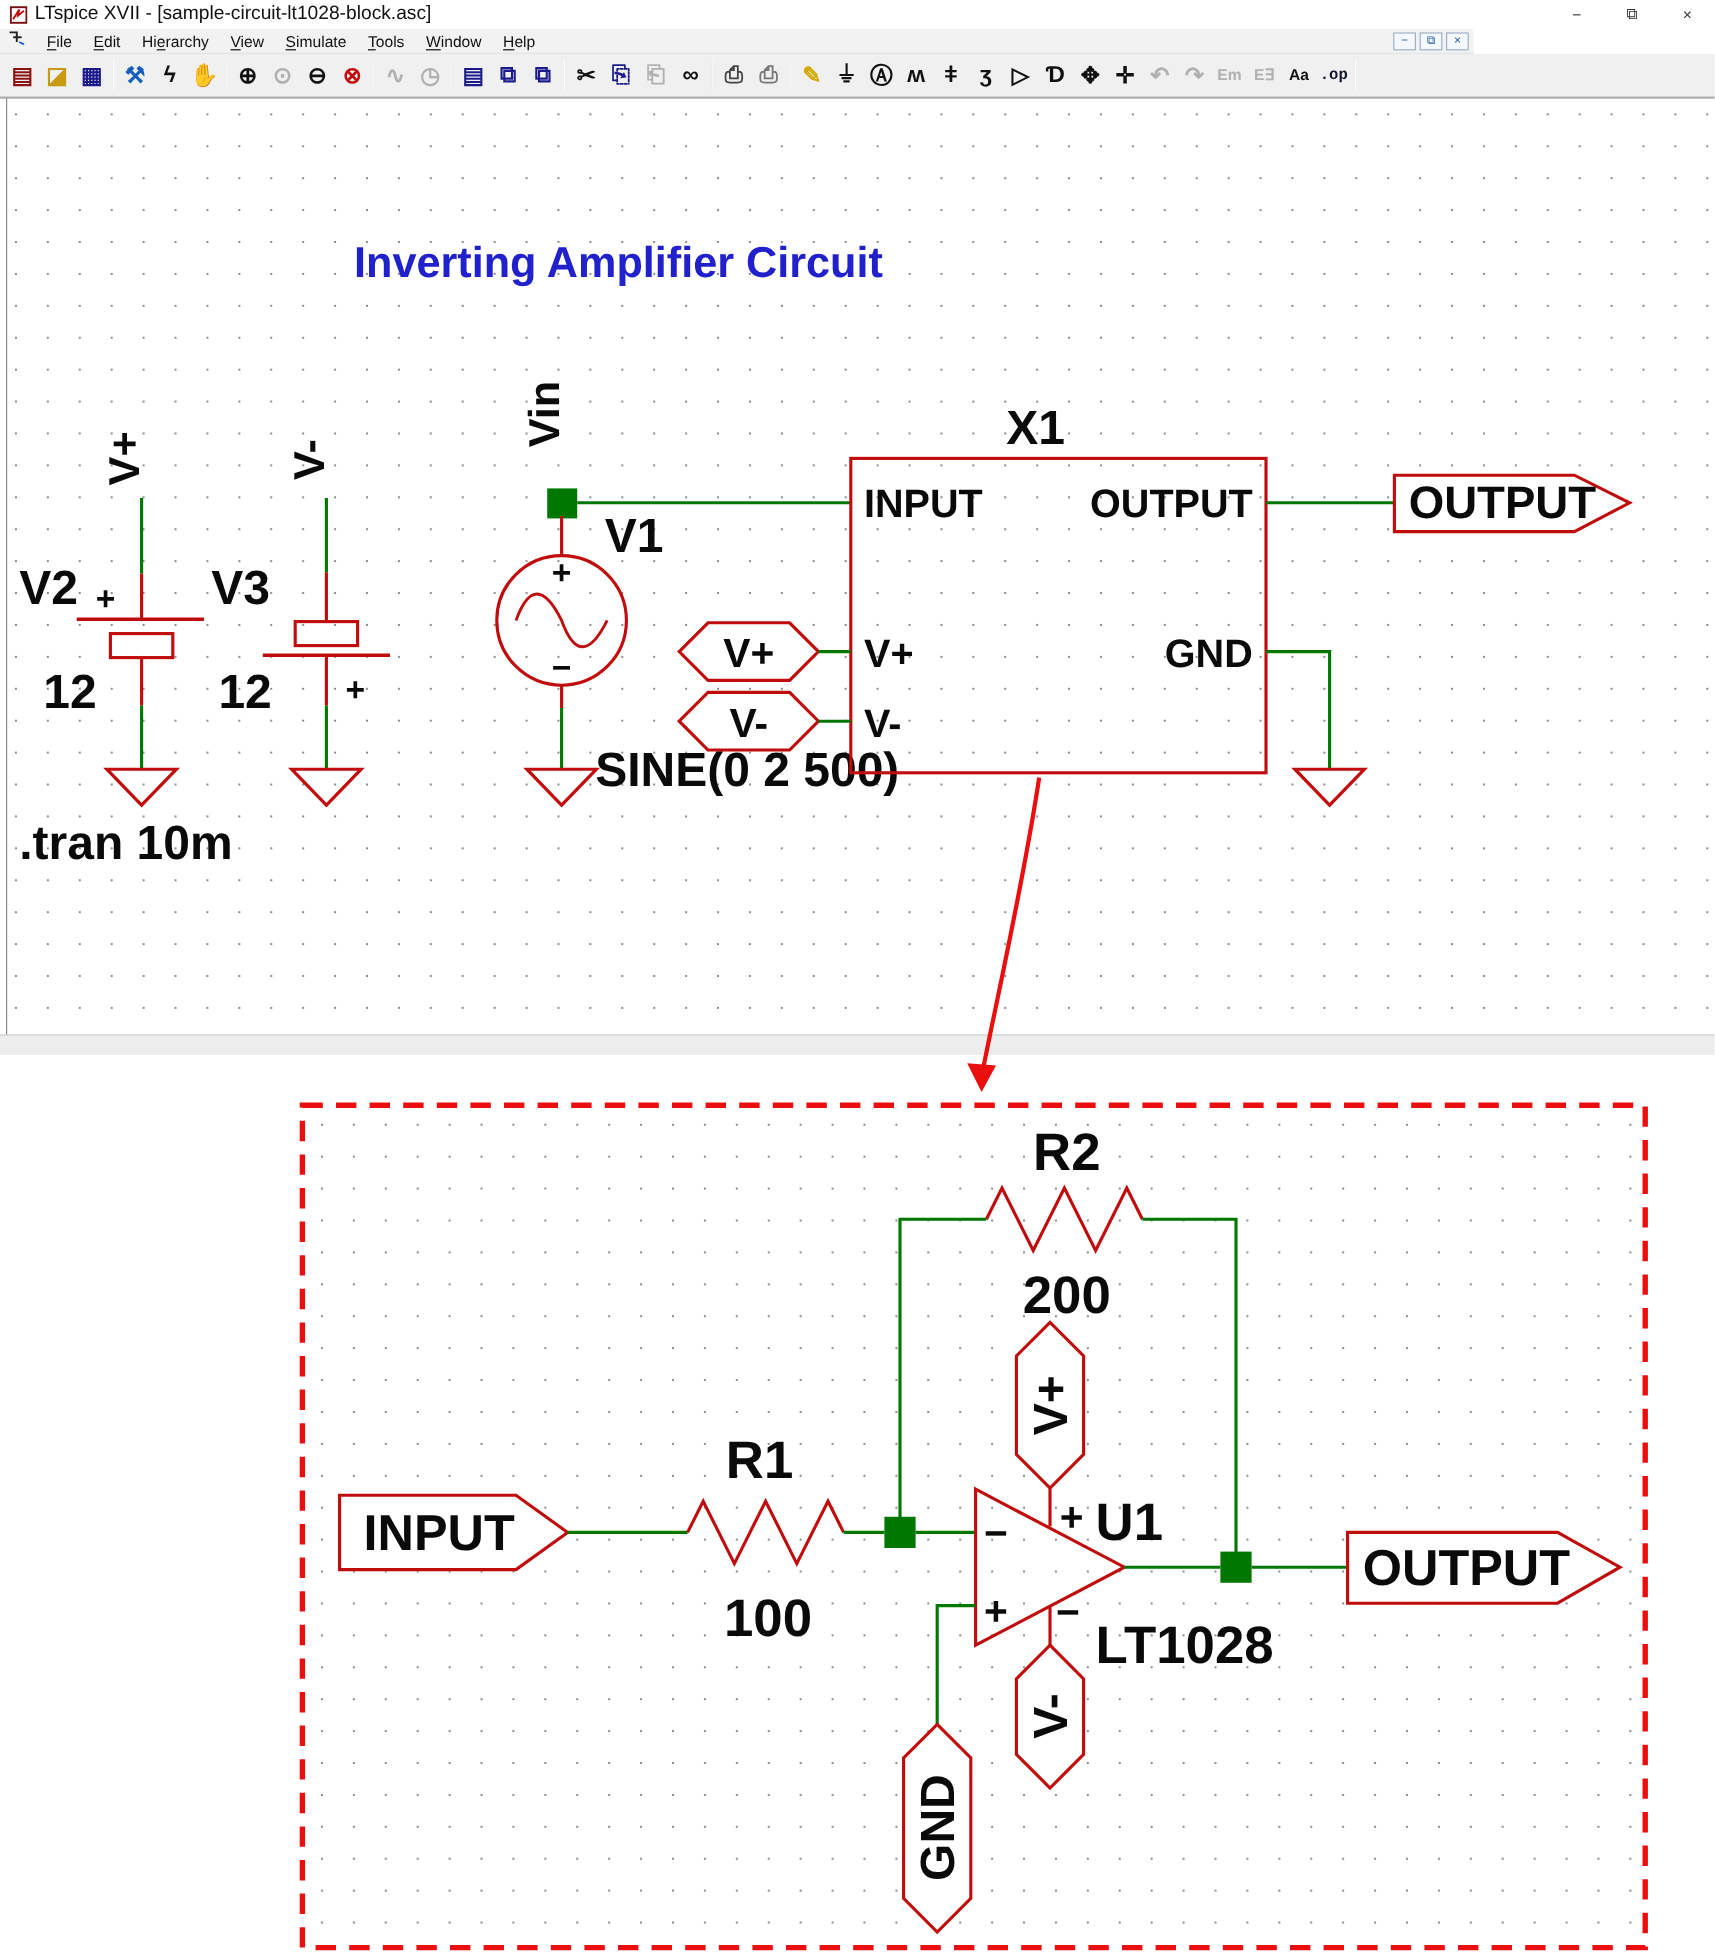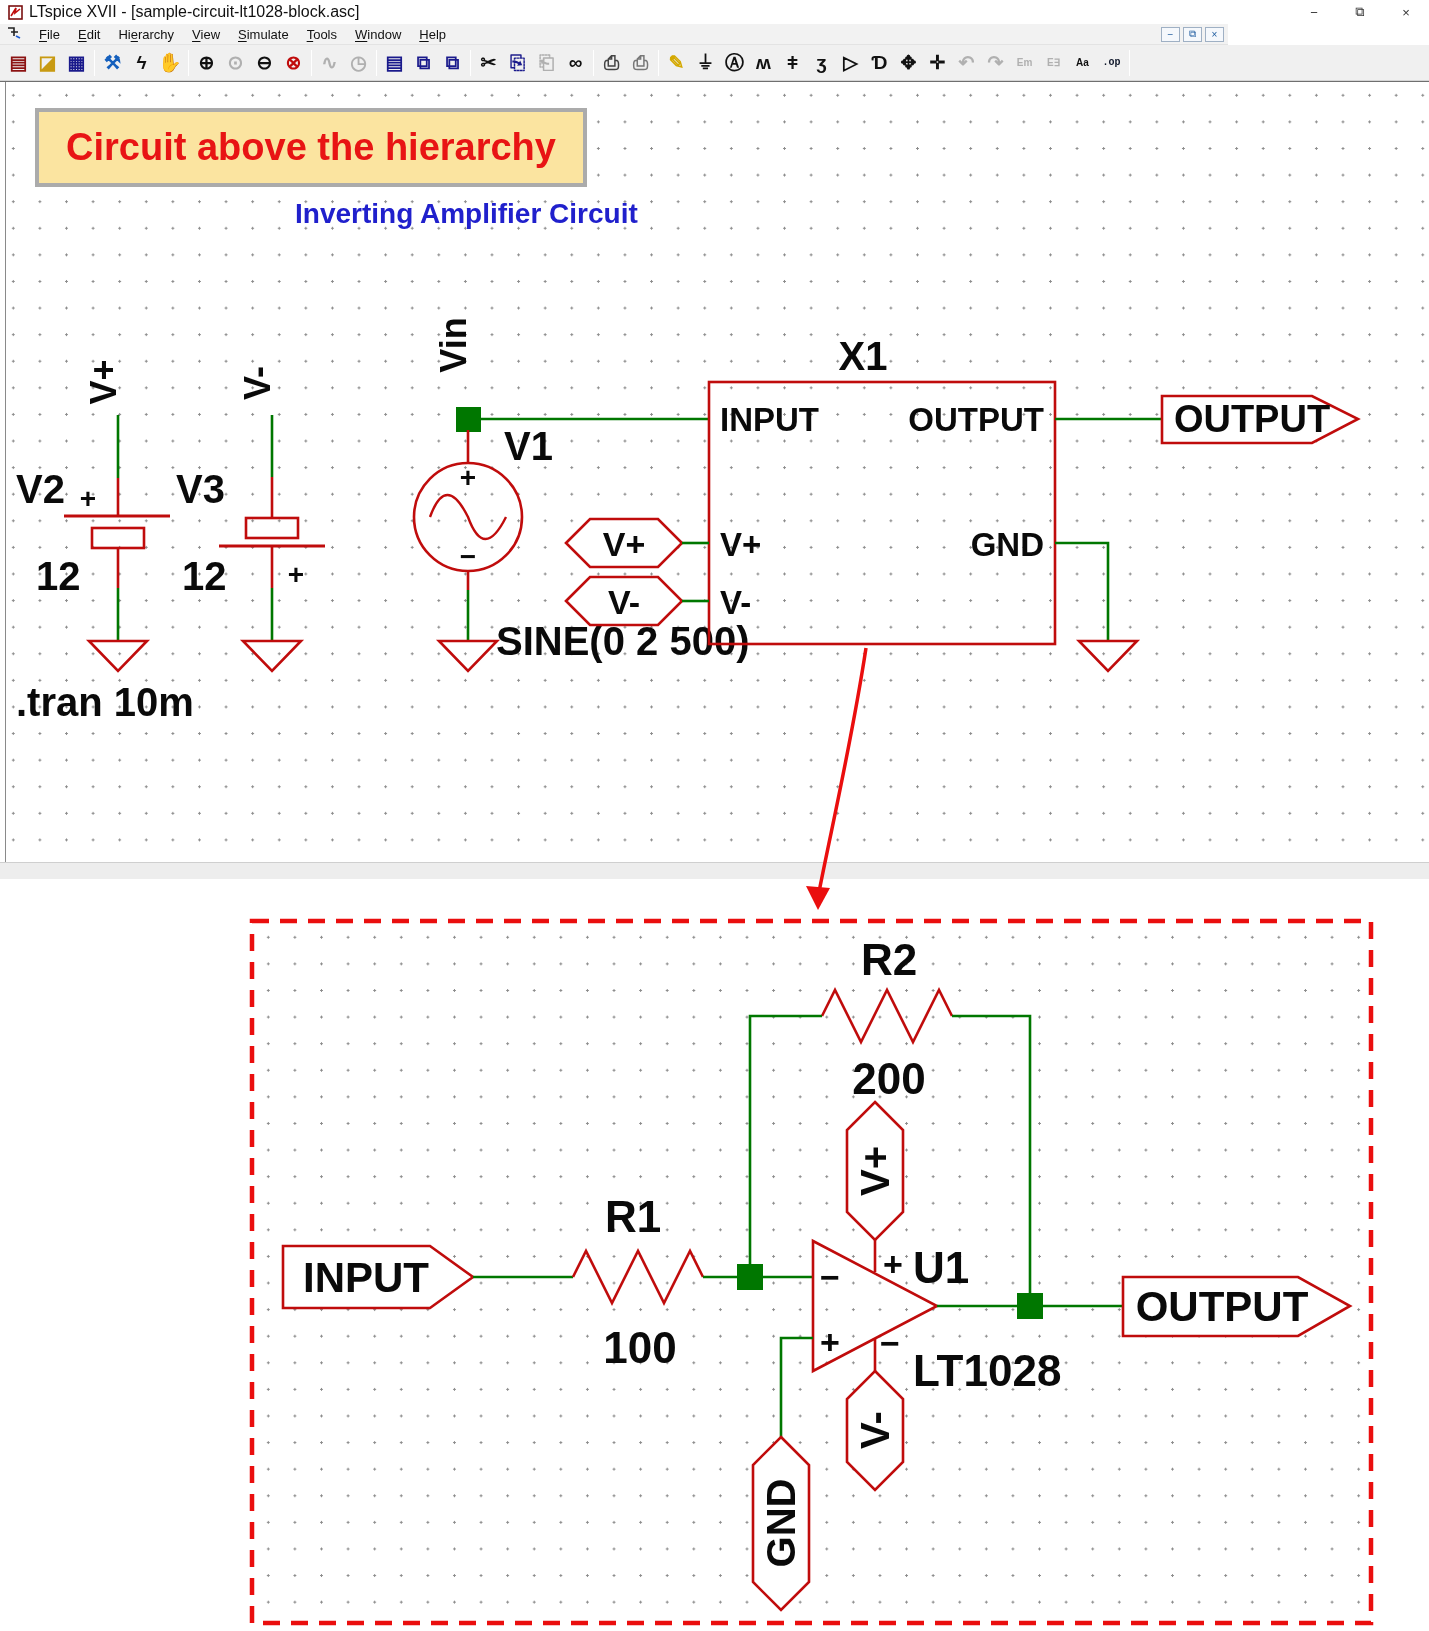--- a/index.html
+++ b/index.html
@@ -31,21 +31,21 @@
     display:flex; align-items:center; justify-content:center; font-size:10px; color:#1c5a9e; }
   .toolbar {
     position:absolute; left:0; top:45px; width:1429px; height:36px;
     background:#f0f0f0; border-bottom:1px solid #d5d5d5;
     display:flex; align-items:center; padding-left:4px; z-index:30;
   }
   .ticon {
     width:29px; height:28px; display:flex; align-items:center; justify-content:center;
     font-size:19px; font-weight:bold; color:#222;
   }
-  .ticon.small { font-size:10px; }
+  .ticon.small { font-size:13px; }
   .ticon.disabled { color:#b0b0b0 !important; }
   .tsep { width:1px; height:26px; background:#c9c9c9; margin:0 3px; border-right:1px solid #fff; }
   
   .grid-bg {
     background-color:#ffffff;
     background-image:radial-gradient(#8c8c8c 1.1px, transparent 1.1px);
     background-size:26.6px 26.6px;
   }
   .client-area {
     position:absolute; left:0; top:81px; width:1429px; height:781px;
@@ -58,21 +58,21 @@
   
   .note-box {
     position:absolute; background:#fbe4a0; border:4px solid #ababab;
     display:flex; align-items:center; justify-content:center; z-index:3;
   }
   .note-text { font-weight:bold; font-size:38px; color:#e81414; white-space:nowrap; }
   #note-upper { left:35px; top:108px; width:552px; height:79px; }
   #note-lower { left:258px; top:944px; width:560px; height:84px; }
   .circuit-title {
     position:absolute; left:295px; top:198px; width:500px; z-index:3;
-    font-weight:bold; font-size:28px; color:#2020cc; white-space:nowrap;
+    font-weight:bold; font-size:36px; color:#2020cc; white-space:nowrap;
   }
   
   #schem { position:absolute; left:0; top:0; width:1429px; height:1631px; z-index:5; }
   #schem text { font-family:"Liberation Sans", sans-serif; font-weight:bold; fill:#0a0a0a; }
   .wire { stroke:#007700; stroke-width:2.6; fill:none; }
   .sym  { stroke:#c00c0c; stroke-width:2.6; fill:none; }
   .symfill { fill:#ffffff; stroke:#c00c0c; stroke-width:2.6; }
   .junction { fill:#007700; stroke:none; }
   .redmark { fill:#c00c0c; }
   .pink { fill:#ee1493; }
@@ -85,23 +85,20 @@
 </head>
 <body>
 
 <div id="root">
 
   <div class="client-area grid-bg"></div>
   <div class="client-left-border"></div>
   <div class="chrome-strip"></div>
   <div class="dashed-area grid-bg"></div>
 
-  <div id="note-upper" class="note-box">
-    <span class="note-text">Circuit above the hierarchy</span>
-  </div>
   <div class="circuit-title">Inverting Amplifier Circuit</div>
 
   <svg id="schem" viewBox="0 0 1429 1631">
 
     <g>
       <text class="pink t36" text-anchor="middle" transform="rotate(-90 116 382)" x="116" y="382">V+</text>
     </g>
     <g>
       <line class="wire" x1="118" y1="415" x2="118" y2="478"></line>
       <line class="sym" x1="118" y1="478" x2="118" y2="516"></line>

